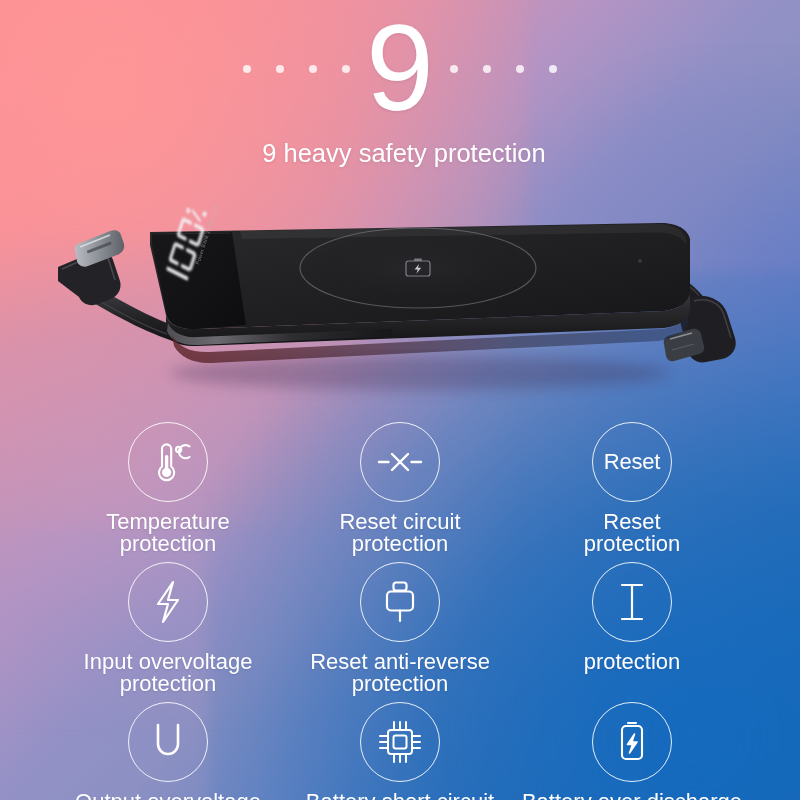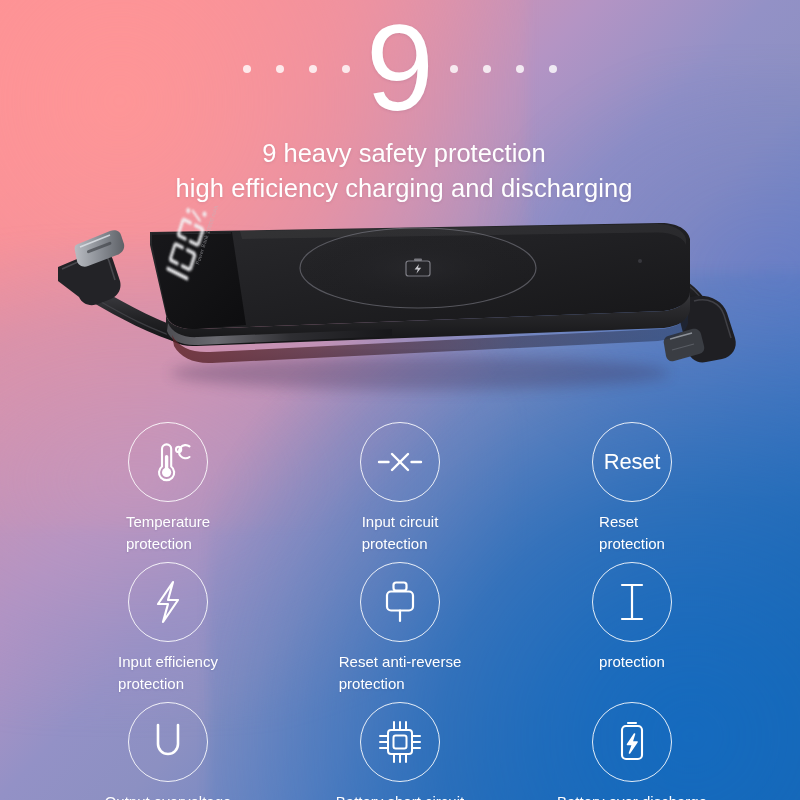--- a/index.html
+++ b/index.html
@@ -180,22 +180,23 @@
   }
   .icon-circle svg { display: block; overflow: visible; }
   .icon-text {
     color: #ffffff;
     font-size: 22px;
     font-weight: 400;
     letter-spacing: -0.2px;
   }
   .cap {
     margin-top: 9px;
+    text-align: center;
     color: #ffffff;
-    font-size: 15px;
+    font-size: 22px;
     line-height: 21.5px;
     font-weight: 400;
     text-shadow: 0 1px 2px rgba(60,70,130,0.20);
     max-width: 230px;
   }
 </style>
 </head>
 <body>
 
 <div id="poster">
@@ -217,21 +218,20 @@
       <div class="big-nine">9</div>
       <div class="dots right">
         <span class="dot"></span>
         <span class="dot"></span>
         <span class="dot"></span>
         <span class="dot"></span>
       </div>
     </div>
     <div class="subtitle">
       <div class="l1">9 heavy safety protection</div>
-      <div class="l2">high efficiency charging and discharging</div>
     </div>
   </div>
 
   <div class="product">
     <svg width="800" height="200" viewBox="0 0 800 200">
       <defs>
         <linearGradient id="topFace" x1="0" y1="0" x2="1" y2="1">
           <stop offset="0%" stop-color="#2a2a2d"></stop>
           <stop offset="45%" stop-color="#212124"></stop>
           <stop offset="100%" stop-color="#161618"></stop>
@@ -395,21 +395,21 @@
     <div class="cell">
       <div class="icon-circle">
         <svg width="50" height="50" viewBox="0 0 50 50" fill="none" stroke="#ffffff" stroke-width="2.4" stroke-linecap="round">
           <path d="M4 25 H 13.5"></path>
           <path d="M36.5 25 H 46"></path>
           <path d="M17 17 L 33 33"></path>
           <path d="M33 17 L 17 33"></path>
         </svg>
       </div>
       <div class="cap">
-        <div>Input circuit</div>
+        <div>Reset circuit</div>
         <div>protection</div>
       </div>
     </div>
 
     <div class="cell">
       <div class="icon-circle">
         <span class="icon-text">Reset</span>
       </div>
       <div class="cap">
         <div>Reset</div>
@@ -417,21 +417,21 @@
       </div>
     </div>
 
     <div class="cell">
       <div class="icon-circle">
         <svg width="50" height="50" viewBox="0 0 50 50" fill="none" stroke="#ffffff" stroke-width="2.2" stroke-linecap="round" stroke-linejoin="round">
           <path d="M30 5 L 15 27 H 25 L 20 45 L 35 23 H 25 Z"></path>
         </svg>
       </div>
       <div class="cap">
-        <div>Input efficiency</div>
+        <div>Input overvoltage</div>
         <div>protection</div>
       </div>
     </div>
 
     <div class="cell">
       <div class="icon-circle">
         <svg width="50" height="50" viewBox="0 0 50 50" fill="none" stroke="#ffffff" stroke-width="2.2" stroke-linecap="round" stroke-linejoin="round">
           <rect x="18.5" y="5.5" width="13" height="8" rx="2.6"></rect>
           <rect x="12" y="14.5" width="26" height="19" rx="4"></rect>
           <path d="M25 33.5 V 44"></path>

